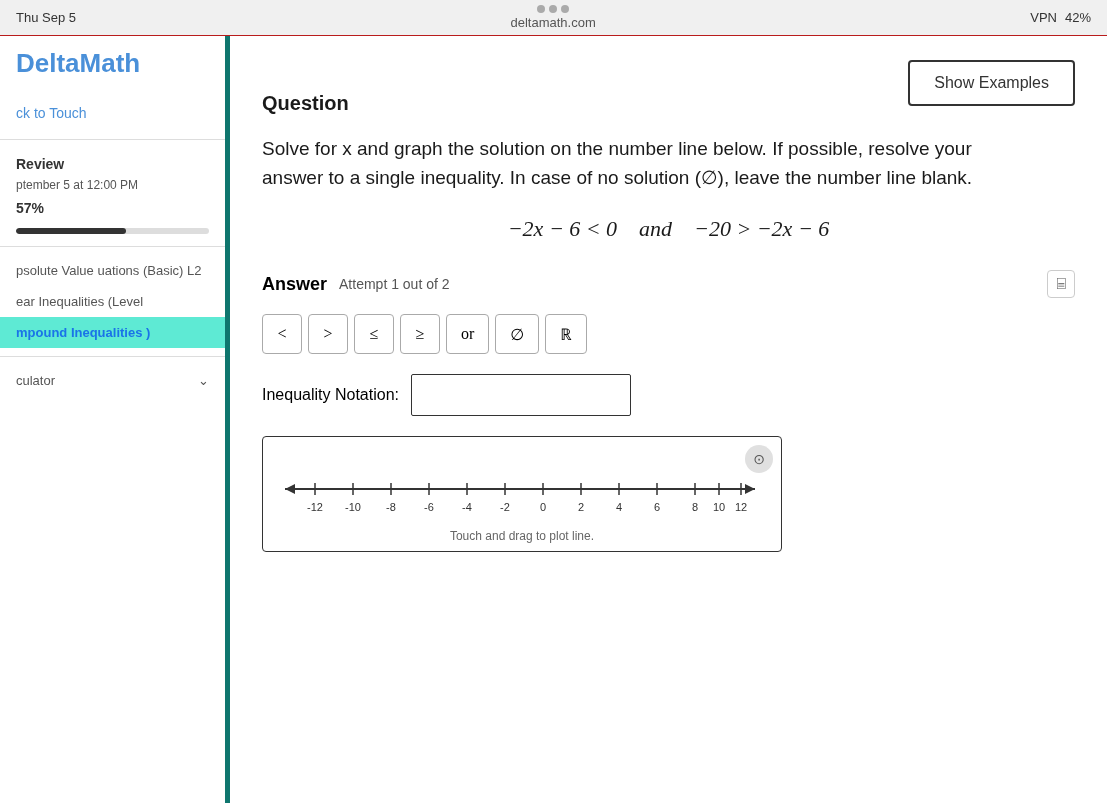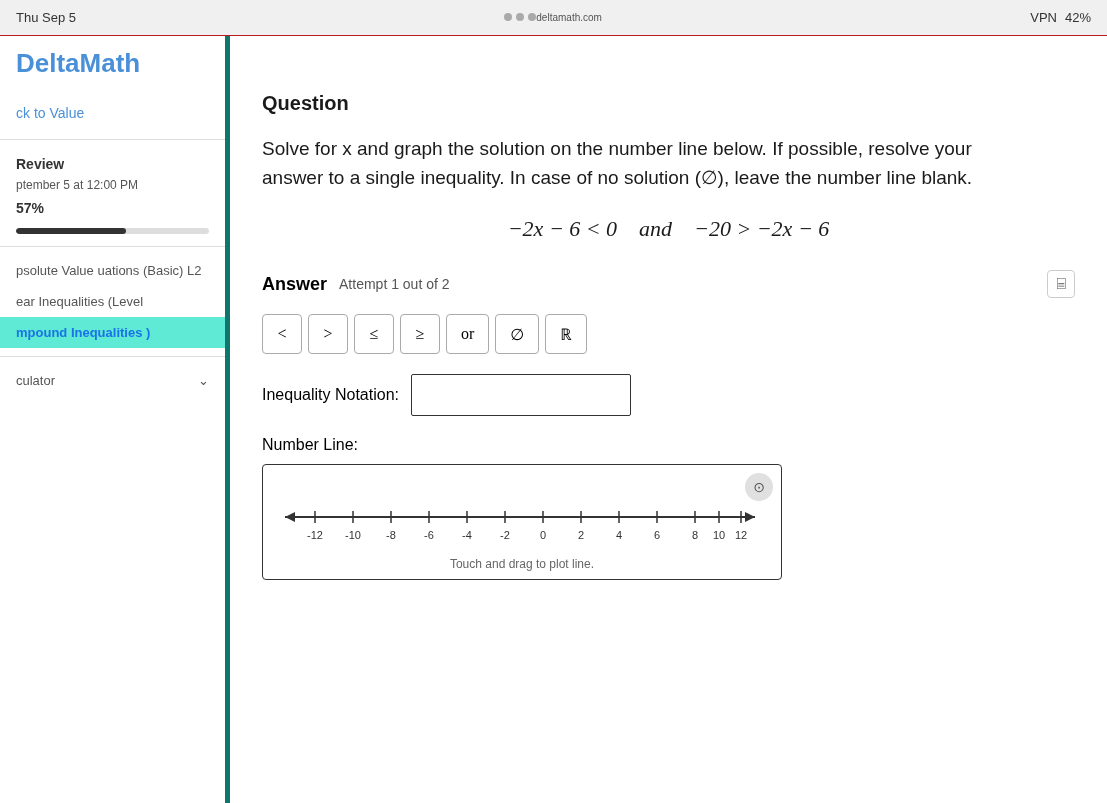--- a/index.html
+++ b/index.html
@@ -9,21 +9,21 @@
     .top-bar {
       background: #f0f0f0;
       border-bottom: 1px solid #b91c1c;
       display: flex;
       align-items: center;
       justify-content: space-between;
       padding: 4px 16px;
       height: 36px;
     }
     .top-bar-left { font-size: 13px; color: #333; }
-    .top-bar-center { display: flex; align-items: center; font-size: 10px; color: #555; }
+    .top-bar-center { display: flex; flex-direction: column; align-items: center; font-size: 13px; color: #555; }
     .top-bar-dots { display: flex; gap: 4px; margin-bottom: 2px; }
     .dot { width: 8px; height: 8px; background: #aaa; border-radius: 50%; }
     .top-bar-right { display: flex; align-items: center; gap: 8px; font-size: 13px; color: #333; }
 
     
     .layout { display: flex; height: calc(803px - 36px); }
 
     
     .sidebar {
       width: 230px;
@@ -264,21 +264,21 @@
     <span>42%</span>
   </div>
 </div>
 
 <div class="layout">
 
   <div class="sidebar">
     <div class="sidebar-logo">
       <span>DeltaMath</span>
     </div>
-    <div class="sidebar-nav-item">ck to Value</div>
+    <div class="sidebar-nav-item">ck to Touch</div>
     <hr class="sidebar-divider">
     <div class="sidebar-section-label">Review</div>
     <div class="sidebar-sub-label">ptember 5 at 12:00 PM</div>
     <div class="sidebar-percent">57%</div>
     <div class="sidebar-progress-bar">
       <div class="sidebar-progress-fill" style="width: 57%"></div>
     </div>
     <hr class="sidebar-divider">
     <div class="sidebar-item">psolute Value uations (Basic) L2</div>
     <div class="sidebar-item">ear Inequalities (Level</div>
@@ -286,20 +286,21 @@
     <hr class="sidebar-divider">
     <div class="sidebar-bottom">
       <span>culator</span>
       <span>⌄</span>
     </div>
   </div>
 
   <div class="main-content">
     <div class="question-header">
       <h2 class="question-title">Question</h2>
+      <button class="show-examples-btn">Show Examples</button>
     </div>
 
     <p class="question-body">Solve for x and graph the solution on the number line below. If possible, resolve your answer to a single inequality. In case of no solution (∅), leave the number line blank.</p>
 
     <div class="math-equation">
       <span>−2x − 6 &lt; 0</span>
       &nbsp;&nbsp;
       <span>and</span>
       &nbsp;&nbsp;
       <span>−20 &gt; −2x − 6</span>
@@ -321,21 +322,20 @@
         <button class="op-btn">∅</button>
         <button class="op-btn">ℝ</button>
       </div>
 
       <div class="inequality-notation">
         <label class="notation-label">Inequality Notation:</label>
         <input class="notation-input" type="text" placeholder="" style="">
       </div>
 
       <div class="number-line-section">
-        <div class="number-line-label">Number Line:</div>
         <div class="number-line-container">
           <button class="clear-btn">⊙</button>
           <div class="number-line-svg-container">
             <svg width="490" height="60">
 
               <line x1="10" y1="28" x2="480" y2="28" stroke="#333" stroke-width="2"></line>
 
               <polygon points="10,28 20,23 20,33" fill="#333"></polygon>
 
               <polygon points="480,28 470,23 470,33" fill="#333"></polygon>

